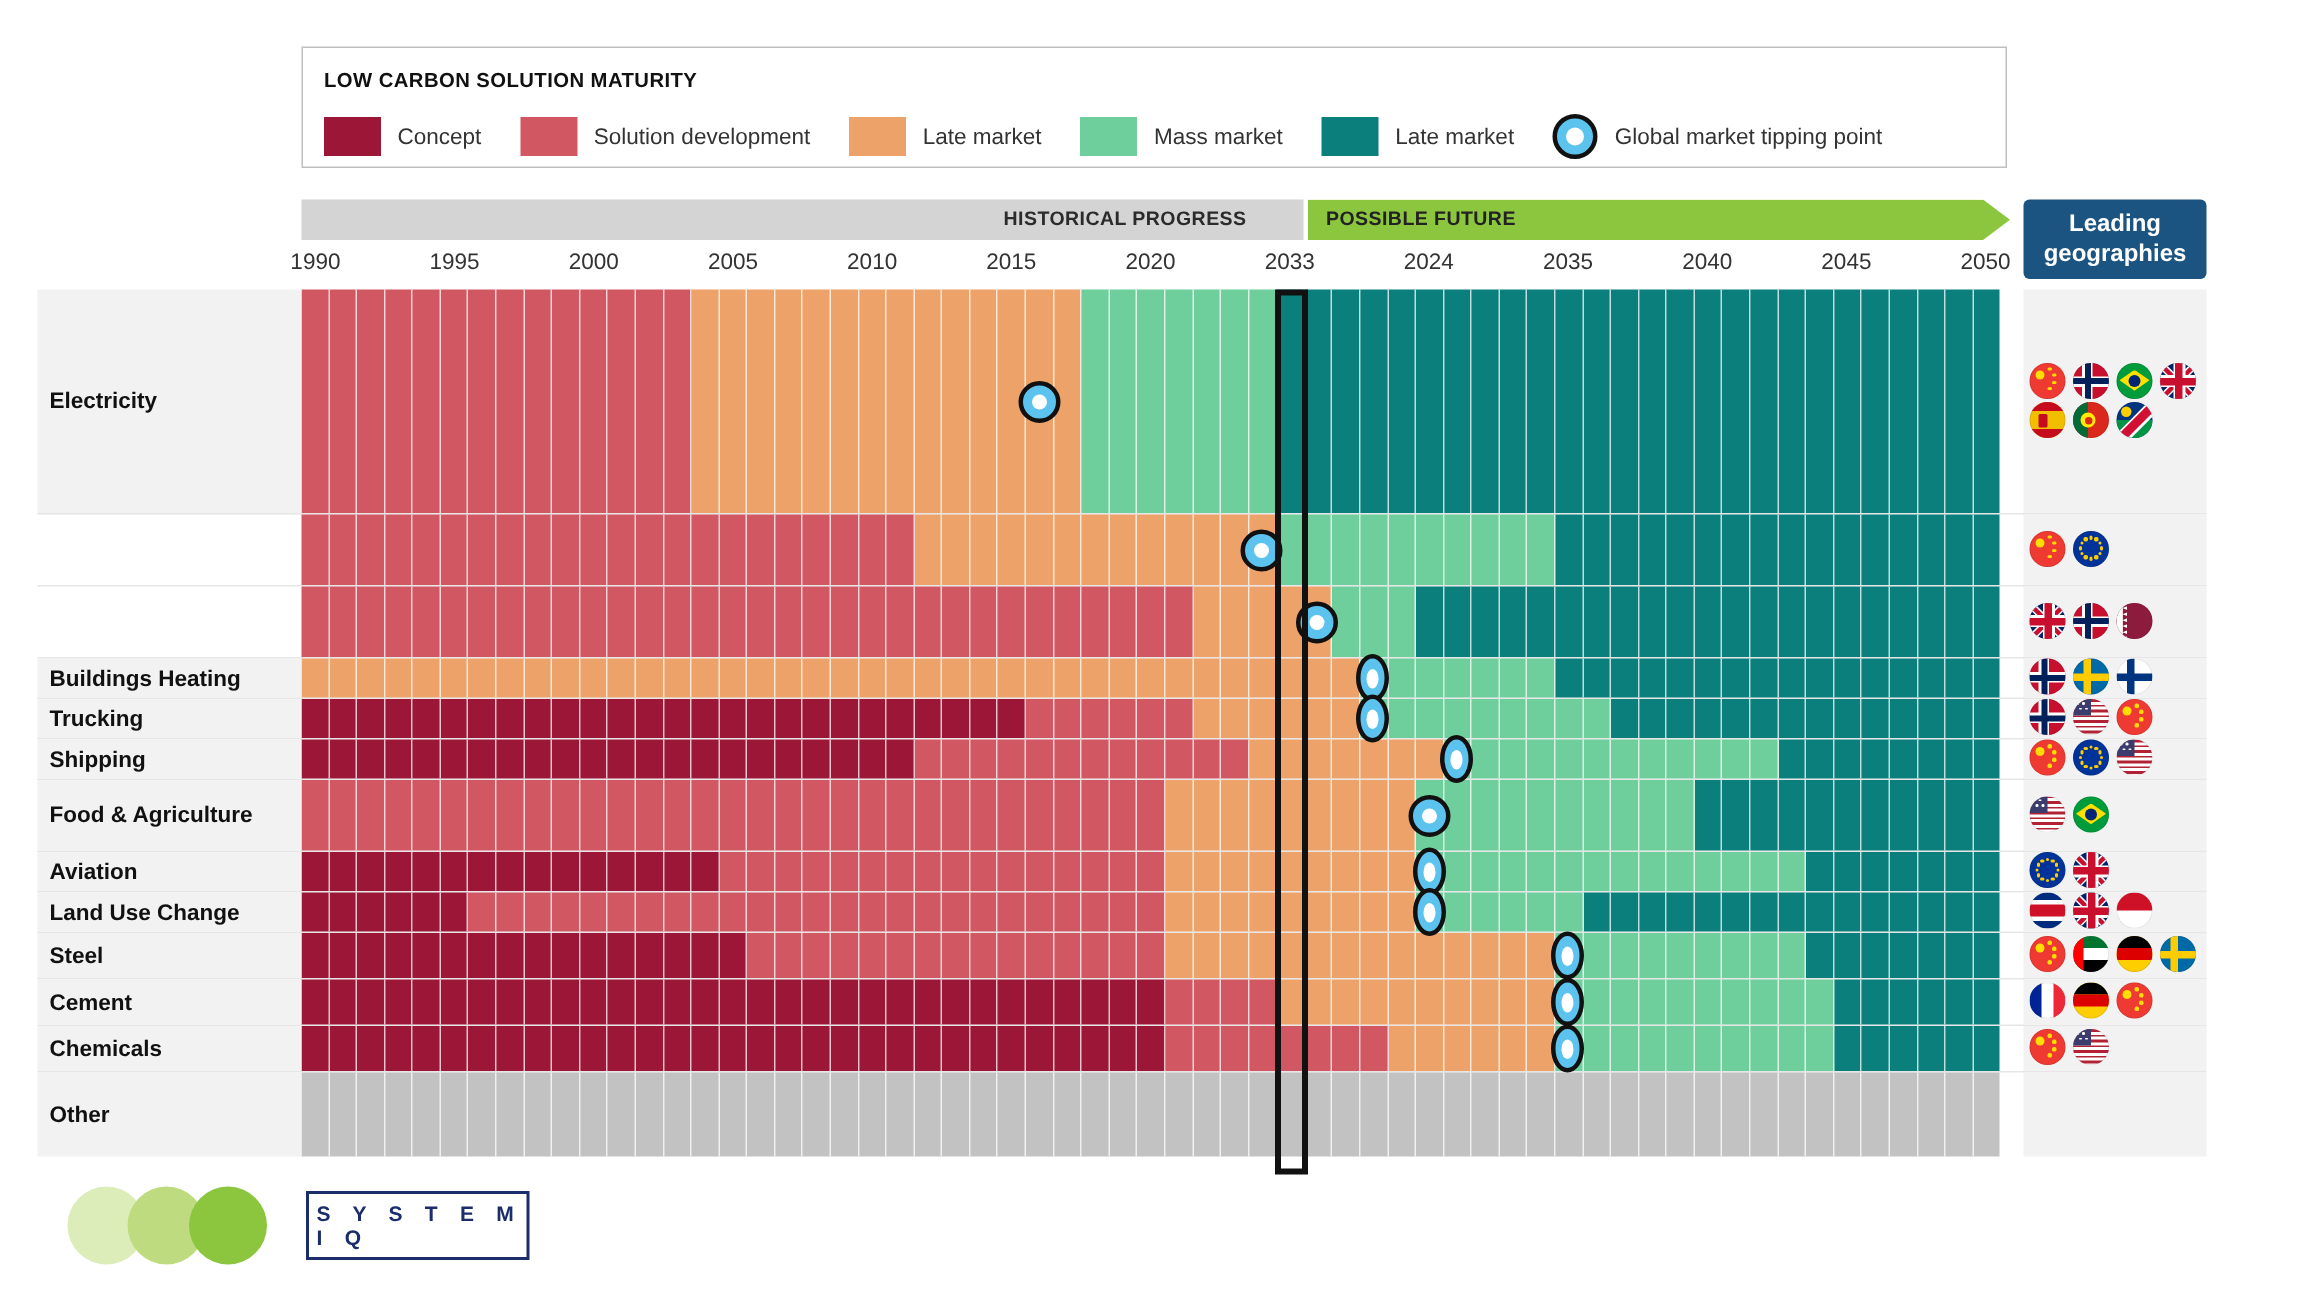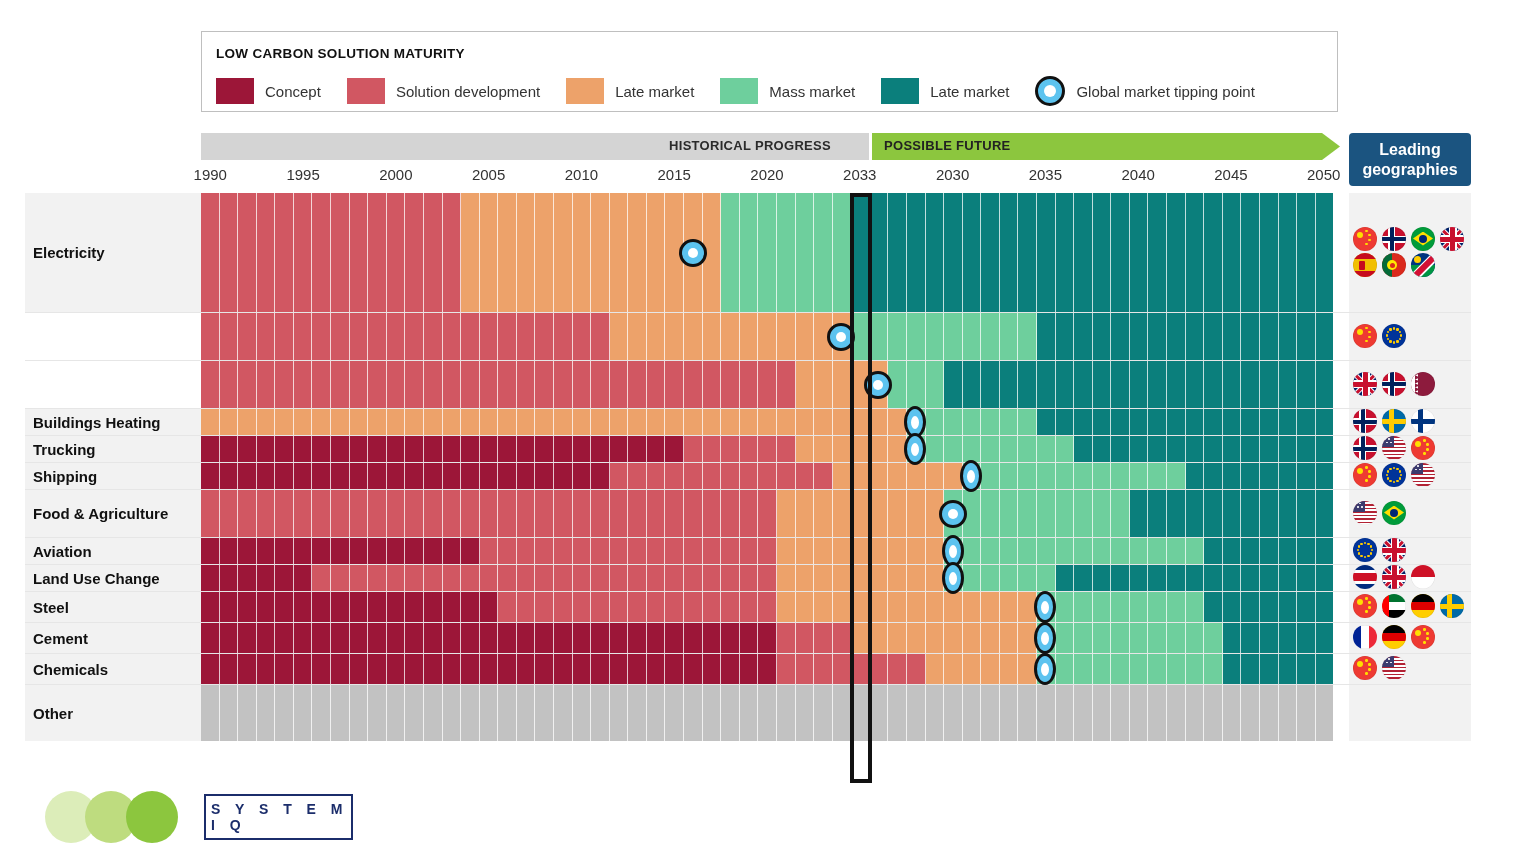--- a/index.html
+++ b/index.html
@@ -201,29 +201,29 @@
 
 <div id="axis">
     <span class="axis-tick" style="left: 9.27869px;">1990</span>
     <span class="axis-tick" style="left: 102.066px;">1995</span>
     <span class="axis-tick" style="left: 194.852px;">2000</span>
     <span class="axis-tick" style="left: 287.639px;">2005</span>
     <span class="axis-tick" style="left: 380.426px;">2010</span>
     <span class="axis-tick" style="left: 473.213px;">2015</span>
     <span class="axis-tick" style="left: 566px;">2020</span>
     <span class="axis-tick" style="left: 658.787px;">2033</span>
-    <span class="axis-tick" style="left: 751.574px;">2030</span>
+    <span class="axis-tick" style="left: 751.574px;">2024</span>
     <span class="axis-tick" style="left: 844.361px;">2035</span>
     <span class="axis-tick" style="left: 937.148px;">2040</span>
     <span class="axis-tick" style="left: 1029.93px;">2045</span>
     <span class="axis-tick" style="left: 1122.72px;">2050</span>
   </div>
 
 <div id="matrix">
-    <div class="row" style="height: 120px; text-align: right;">
+    <div class="row" style="height: 150px; text-align: right;">
       <div class="row-label">Electricity</div>
       <div class="row-track">
         <div class="cell" style="background: rgb(209, 87, 98);"></div>
         <div class="cell" style="background: rgb(209, 87, 98);"></div>
         <div class="cell" style="background: rgb(209, 87, 98);"></div>
         <div class="cell" style="background: rgb(209, 87, 98);"></div>
         <div class="cell" style="background: rgb(209, 87, 98);"></div>
         <div class="cell" style="background: rgb(209, 87, 98);"></div>
         <div class="cell" style="background: rgb(209, 87, 98);"></div>
         <div class="cell" style="background: rgb(209, 87, 98);"></div>

